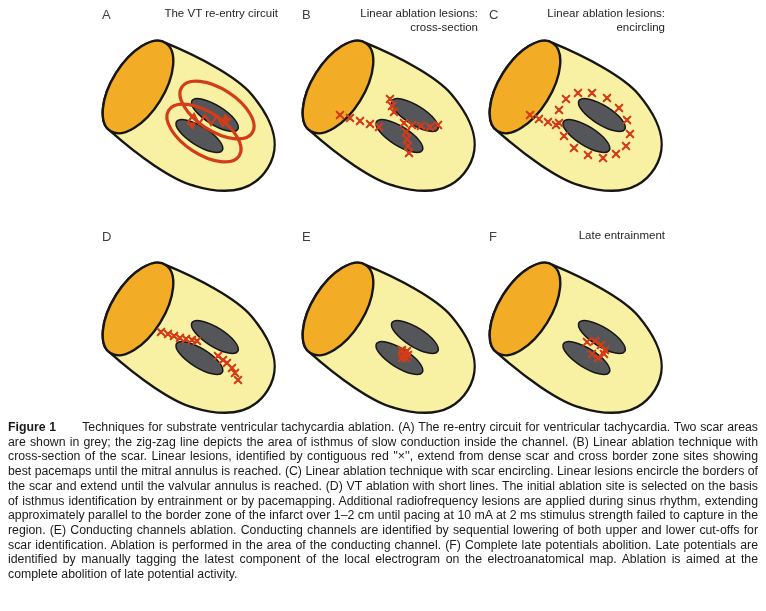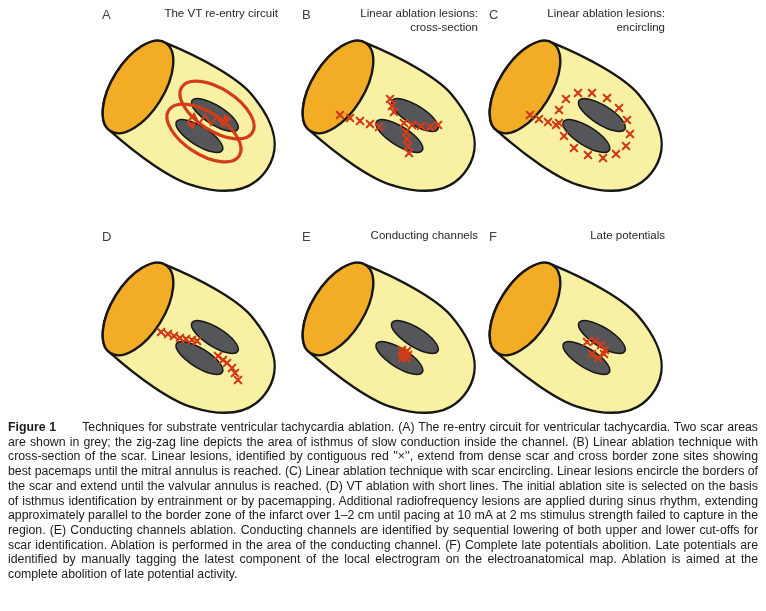--- a/index.html
+++ b/index.html
@@ -130,23 +130,20 @@
             <path d="M 129.7 134.7 L 136.3 141.3 M 129.7 141.3 L 136.3 134.7"></path>
             <path d="M 133.7 137.7 L 140.3 144.3 M 133.7 144.3 L 140.3 137.7"></path>
             <path d="M 138.7 142.7 L 145.3 149.3 M 138.7 149.3 L 145.3 142.7"></path>
             <path d="M 141.7 147.7 L 148.3 154.3 M 141.7 154.3 L 148.3 147.7"></path>
             <path d="M 144.7 154.7 L 151.3 161.3 M 144.7 161.3 L 151.3 154.7"></path>
           </g>
         </svg>
       </div>
       <div class="panel" style="left: 290px; top: 222px;">
         <span class="plabel">E</span>
-        <div class="ptitle">
-          <div>Conducting channels</div>
-        </div>
         <svg viewBox="0 0 200 200" width="200" height="200">
           <g transform="translate(48,87) rotate(32)">
             <path d="M 0 -52 C 35 -58 78 -61 100 -54 C 140 -41 153 -22 153 0 C 153 22 140 43 100 54 C 78 61 35 58 0 52 A 26 52 0 0 1 0 -52 Z" fill="#f8f1a3" stroke="#161616" stroke-width="2.4" stroke-linejoin="round"></path>
             <ellipse cx="0" cy="0" rx="26" ry="52" fill="#f2ac25" stroke="#161616" stroke-width="2.4"></ellipse>
             <ellipse cx="80" cy="-17" rx="27" ry="9.5" fill="#55565a" stroke="#161616" stroke-width="1.5"></ellipse>
             <ellipse cx="78" cy="9" rx="27" ry="9.5" fill="#55565a" stroke="#161616" stroke-width="1.5"></ellipse>
           </g>
           <g stroke="#d23c18" stroke-width="2.1" stroke-linecap="round">
             <path d="M 108.7 124.7 L 115.3 131.3 M 108.7 131.3 L 115.3 124.7"></path>
             <path d="M 113.7 125.7 L 120.3 132.3 M 113.7 132.3 L 120.3 125.7"></path>
@@ -154,21 +151,21 @@
             <path d="M 114.7 129.7 L 121.3 136.3 M 114.7 136.3 L 121.3 129.7"></path>
             <path d="M 108.7 132.7 L 115.3 139.3 M 108.7 139.3 L 115.3 132.7"></path>
             <path d="M 112.7 132.7 L 119.3 139.3 M 112.7 139.3 L 119.3 132.7"></path>
             <path d="M 111.7 127.7 L 118.3 134.3 M 111.7 134.3 L 118.3 127.7"></path>
           </g>
         </svg>
       </div>
       <div class="panel" style="left: 477px; top: 222px;">
         <span class="plabel">F</span>
         <div class="ptitle">
-          <div>Late potentials</div>
+          <div>Late entrainment</div>
         </div>
         <svg viewBox="0 0 200 200" width="200" height="200">
           <g transform="translate(48,87) rotate(32)">
             <path d="M 0 -52 C 35 -58 78 -61 100 -54 C 140 -41 153 -22 153 0 C 153 22 140 43 100 54 C 78 61 35 58 0 52 A 26 52 0 0 1 0 -52 Z" fill="#f8f1a3" stroke="#161616" stroke-width="2.4" stroke-linejoin="round"></path>
             <ellipse cx="0" cy="0" rx="26" ry="52" fill="#f2ac25" stroke="#161616" stroke-width="2.4"></ellipse>
             <ellipse cx="80" cy="-17" rx="27" ry="9.5" fill="#55565a" stroke="#161616" stroke-width="1.5"></ellipse>
             <ellipse cx="78" cy="9" rx="27" ry="9.5" fill="#55565a" stroke="#161616" stroke-width="1.5"></ellipse>
           </g>
           <g stroke="#d23c18" stroke-width="2.1" stroke-linecap="round">
             <path d="M 106.7 116.7 L 113.3 123.3 M 106.7 123.3 L 113.3 116.7"></path>

